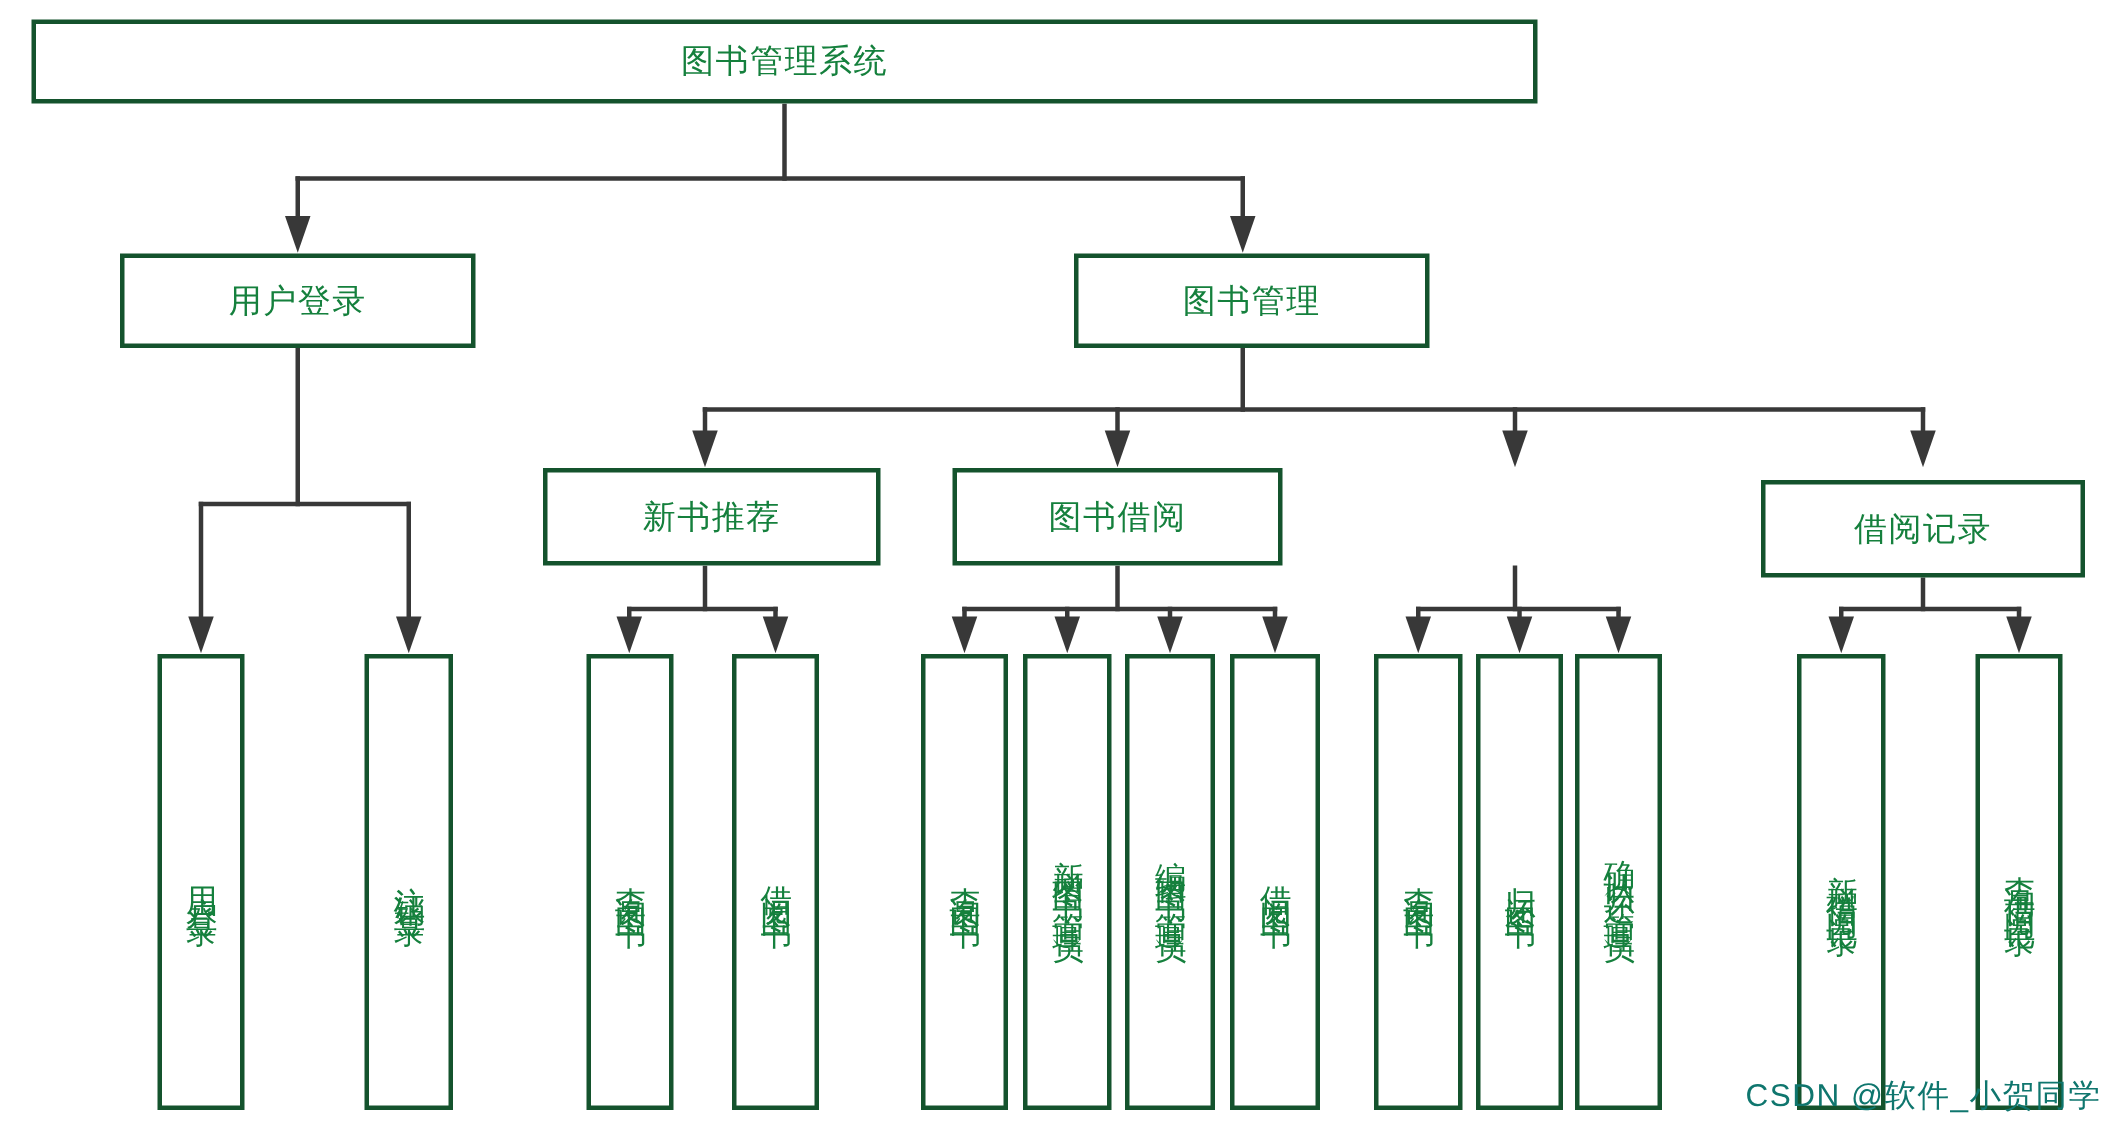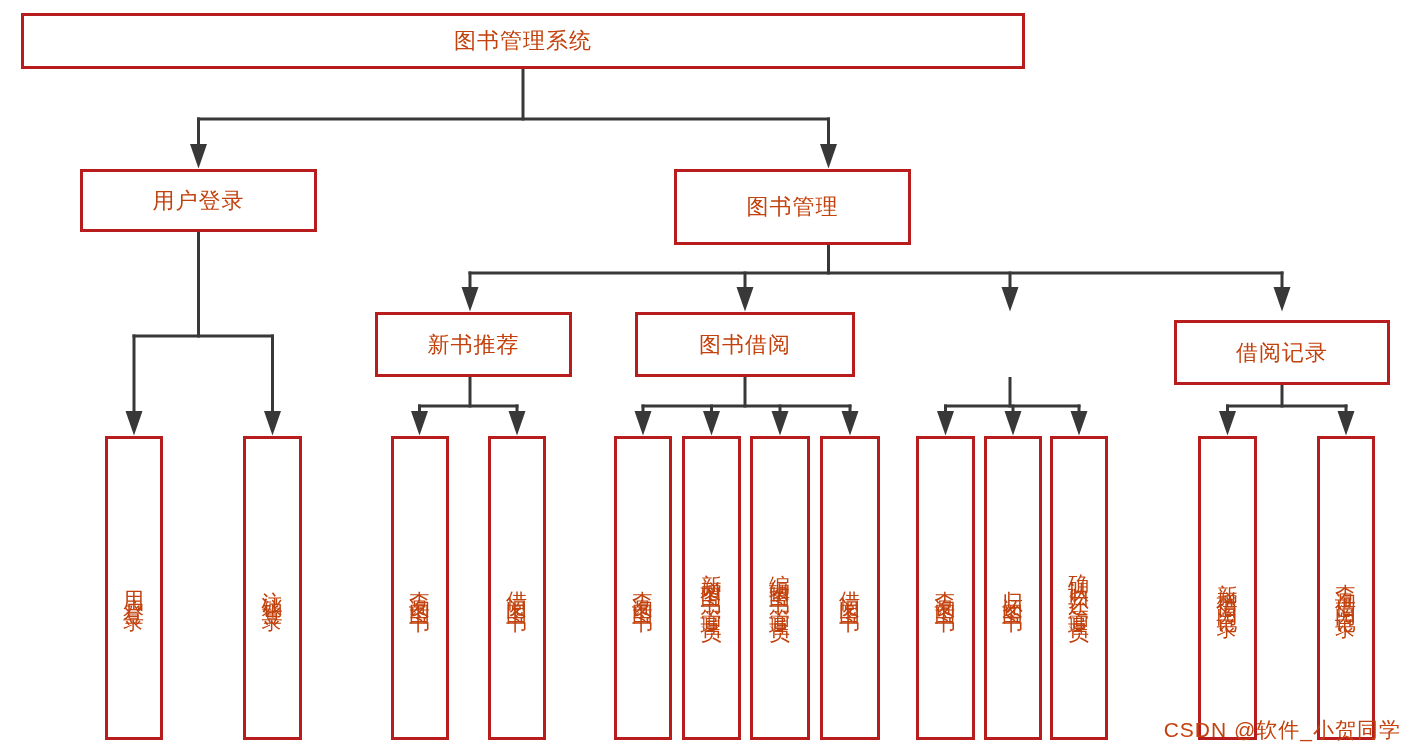--- a/index.html
+++ b/index.html
@@ -13,46 +13,46 @@
   }
   #connectors {
     position: absolute;
     left: 0; top: 0;
     width: 1405px; height: 747px;
     pointer-events: none;
   }
   .node {
     position: absolute;
     box-sizing: border-box;
-    border: 3px solid #b91c1c;
+    border: 3px solid #14532d;
     background: #ffffff;
     display: flex;
     align-items: center;
     justify-content: center;
     font-size: 22px;
-    color: #c2410c;
+    color: #15803d;
     letter-spacing: 1px;
     white-space: nowrap;
   }
   .vnode {
     writing-mode: vertical-rl;
     text-orientation: mixed;
     font-size: 21px;
     letter-spacing: 7px;
     white-space: normal;
     overflow: hidden;
     line-height: 1;
   }
   
   #n-root      { left: 21px;   top: 13px;  width: 1004px; height: 56px; }
   
   #n-userlogin { left: 80px;   top: 169px; width: 237px;  height: 63px; }
-  #n-bookmgmt  { left: 674px;  top: 169px; width: 237px;  height: 76px; }
+  #n-bookmgmt  { left: 716px;  top: 169px; width: 237px;  height: 63px; }
   
-  #n-newbooks  { left: 375px;  top: 312px; width: 197px;  height: 65px; }
+  #n-newbooks  { left: 362px;  top: 312px; width: 225px;  height: 65px; }
   #n-borrowing { left: 635px;  top: 312px; width: 220px;  height: 65px; }
   #n-current   { left: 903px;  top: 312px; width: 215px;  height: 65px; }
   #n-records   { left: 1174px; top: 320px; width: 216px;  height: 65px; }
   
   .leaf { top: 436px; height: 304px; }
   #l-login     { left: 105px;  width: 58px; }
   #l-logout    { left: 243px;  width: 59px; }
   #l-nb-query  { left: 391px;  width: 58px; }
   #l-nb-borrow { left: 488px;  width: 58px; }
   #l-bb-query  { left: 614px;  width: 58px; }
@@ -62,21 +62,21 @@
   #l-cb-query  { left: 916px;  width: 59px; }
   #l-cb-return { left: 984px;  width: 58px; }
   #l-cb-confirm{ left: 1050px; width: 58px; }
   #l-rc-add    { left: 1198px; width: 59px; }
   #l-rc-query  { left: 1317px; width: 58px; }
   #watermark {
     position: absolute;
     right: 4px;
     bottom: 3px;
     font-size: 21px;
-    color: #c2410c;
+    color: #0f766e;
     letter-spacing: 1px;
     z-index: 5;
     white-space: nowrap;
   }
 </style>
 </head>
 <body>
 
 <div id="canvas">
 

